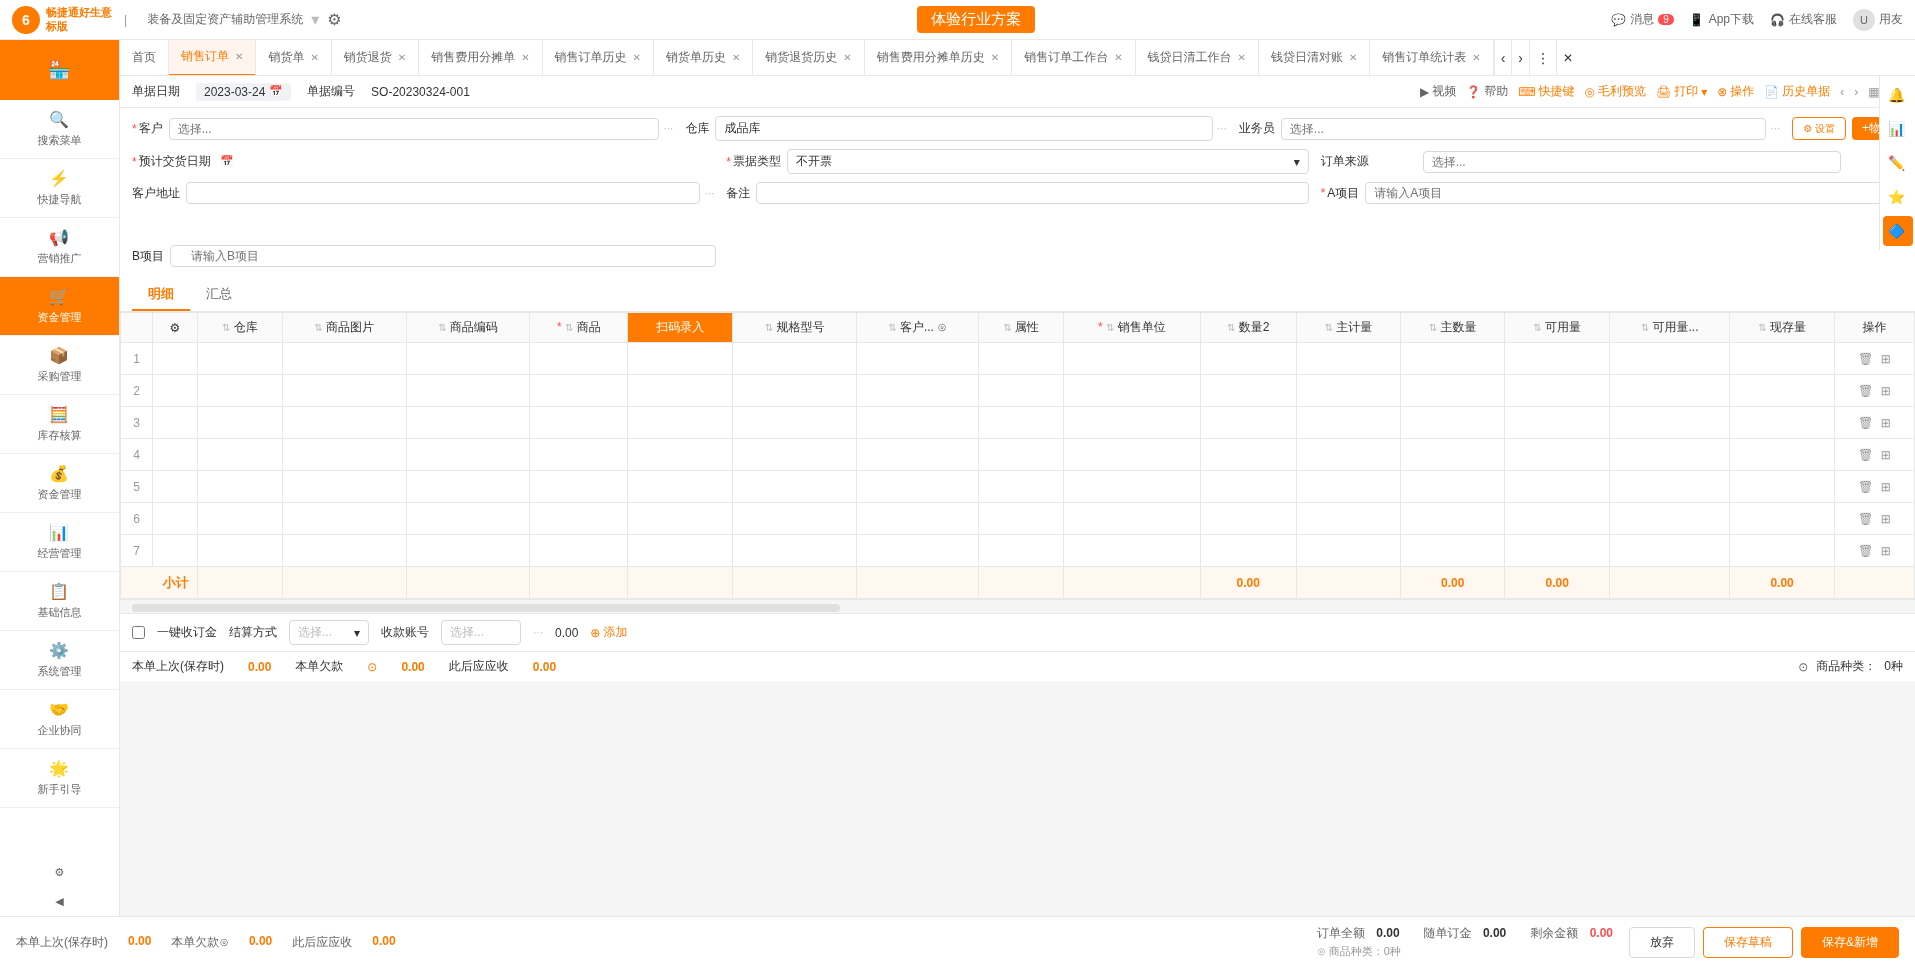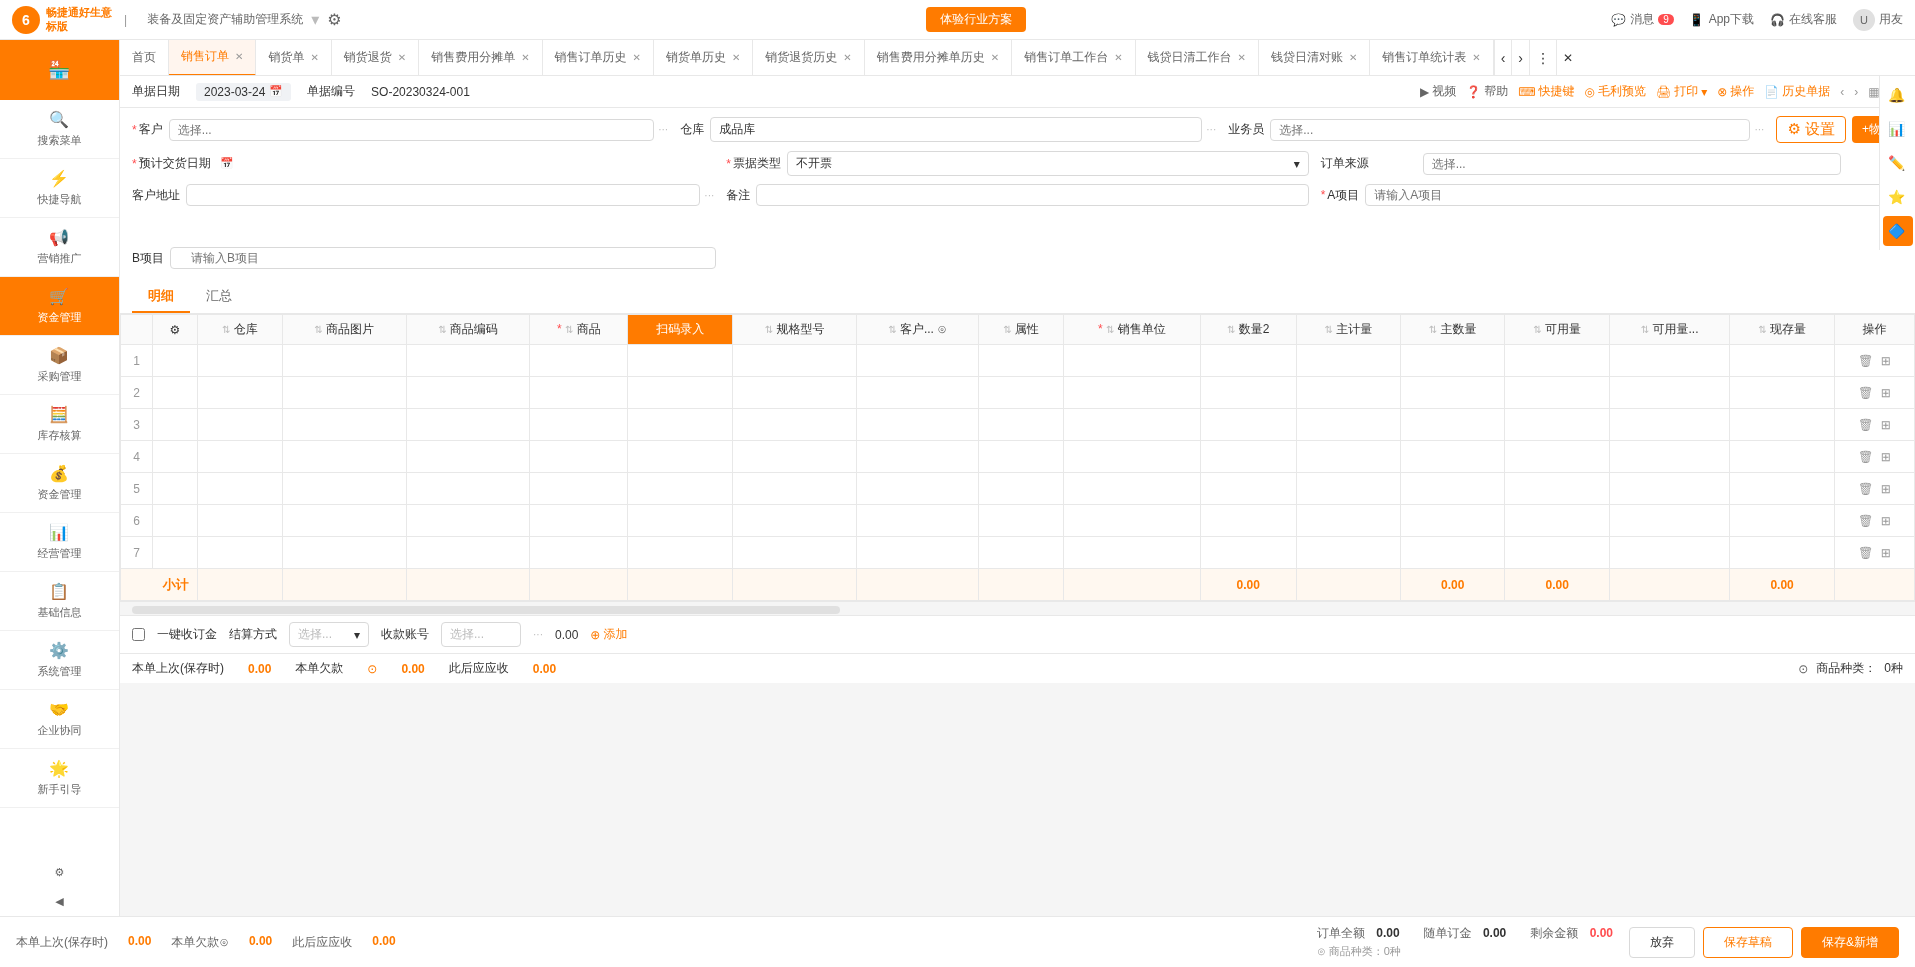--- a/index.html
+++ b/index.html
@@ -13,21 +13,21 @@
     .content-area { flex: 1; display: flex; flex-direction: column; overflow: hidden; }
     .tab-bar { height: 36px; background: #fff; display: flex; align-items: center; border-bottom: 1px solid #e8e8e8; overflow: hidden; }
     .page-content { flex: 1; overflow: auto; padding: 0; background: #f5f5f5; }
 
     
     .top-bar-left { display: flex; align-items: center; gap: 8px; }
     .logo-area { display: flex; align-items: center; gap: 6px; }
     .logo-icon { width: 28px; height: 28px; background: #ff7b00; border-radius: 50%; display: flex; align-items: center; justify-content: center; color: #fff; font-size: 14px; font-weight: bold; }
     .logo-text { font-size: 11px; color: #ff7b00; font-weight: bold; line-height: 1.2; }
     .system-title { font-size: 12px; color: #666; margin-left: 8px; }
-    .top-bar-btn { padding: 4px 14px; background: #ff7b00; color: #fff; border-radius: 4px; border: none; cursor: pointer; font-size: 12px; }
+    .top-bar-btn { padding: 4px 14px; background: #ff7b00; color: #fff; border-radius: 4px; border: none; cursor: pointer; font-size: 15px; }
     .top-bar-right { display: flex; align-items: center; gap: 16px; color: #666; font-size: 12px; }
     .top-bar-right-item { display: flex; align-items: center; gap: 4px; cursor: pointer; }
     .badge { background: #ff4d4f; color: #fff; border-radius: 10px; padding: 0 5px; font-size: 10px; }
 
     
     .sidebar-logo { height: 60px; display: flex; align-items: center; justify-content: center; background: #ff7b00; }
     .sidebar-logo-inner { color: #fff; font-size: 11px; text-align: center; font-weight: bold; }
     .sidebar-item { display: flex; flex-direction: column; align-items: center; padding: 10px 4px; cursor: pointer; color: #666; font-size: 11px; gap: 4px; border-bottom: 1px solid #f0f0f0; }
     .sidebar-item.active { background: #ff7b00; color: #fff; }
     .sidebar-item .icon { font-size: 16px; }
@@ -294,21 +294,21 @@
                 <span style="border:1px solid #d9d9d9;border-radius:4px;padding:3px 8px;font-size:12px;flex:1;background:#fff;">成品库</span>
                 <span style="color:#bbb;margin-left:4px;font-size:10px">···</span>
               </div>
               <div style="display:flex;align-items:center;flex:1;">
                 <span style="color:#333;margin-right:6px;white-space:nowrap">业务员</span>
                 <input type="text" style="flex: 1 1 0%; border: 1px solid rgb(217, 217, 217); border-radius: 4px; padding: 3px 8px; font-size: 12px; color: rgb(187, 187, 187);" placeholder="选择...">
                 <span style="color:#bbb;margin-left:4px;font-size:10px">···</span>
               </div>
 
               <div style="display:flex;gap:6px;">
-                <button style="background:#fff;border:1px solid #ff7b00;color:#ff7b00;border-radius:4px;padding:3px 10px;font-size:15px;cursor:pointer;">
+                <button style="background:#fff;border:1px solid #ff7b00;color:#ff7b00;border-radius:4px;padding:3px 10px;font-size:10px;cursor:pointer;">
                   <span>⚙</span>
                   <span>设置</span>
                 </button>
                 <button style="background:#ff7b00;border:none;color:#fff;border-radius:4px;padding:3px 10px;font-size:12px;cursor:pointer;">
                   <span>+物料</span>
                 </button>
               </div>
             </div>
 
             <div style="display:flex;align-items:center;margin-bottom:8px;gap:12px;">

